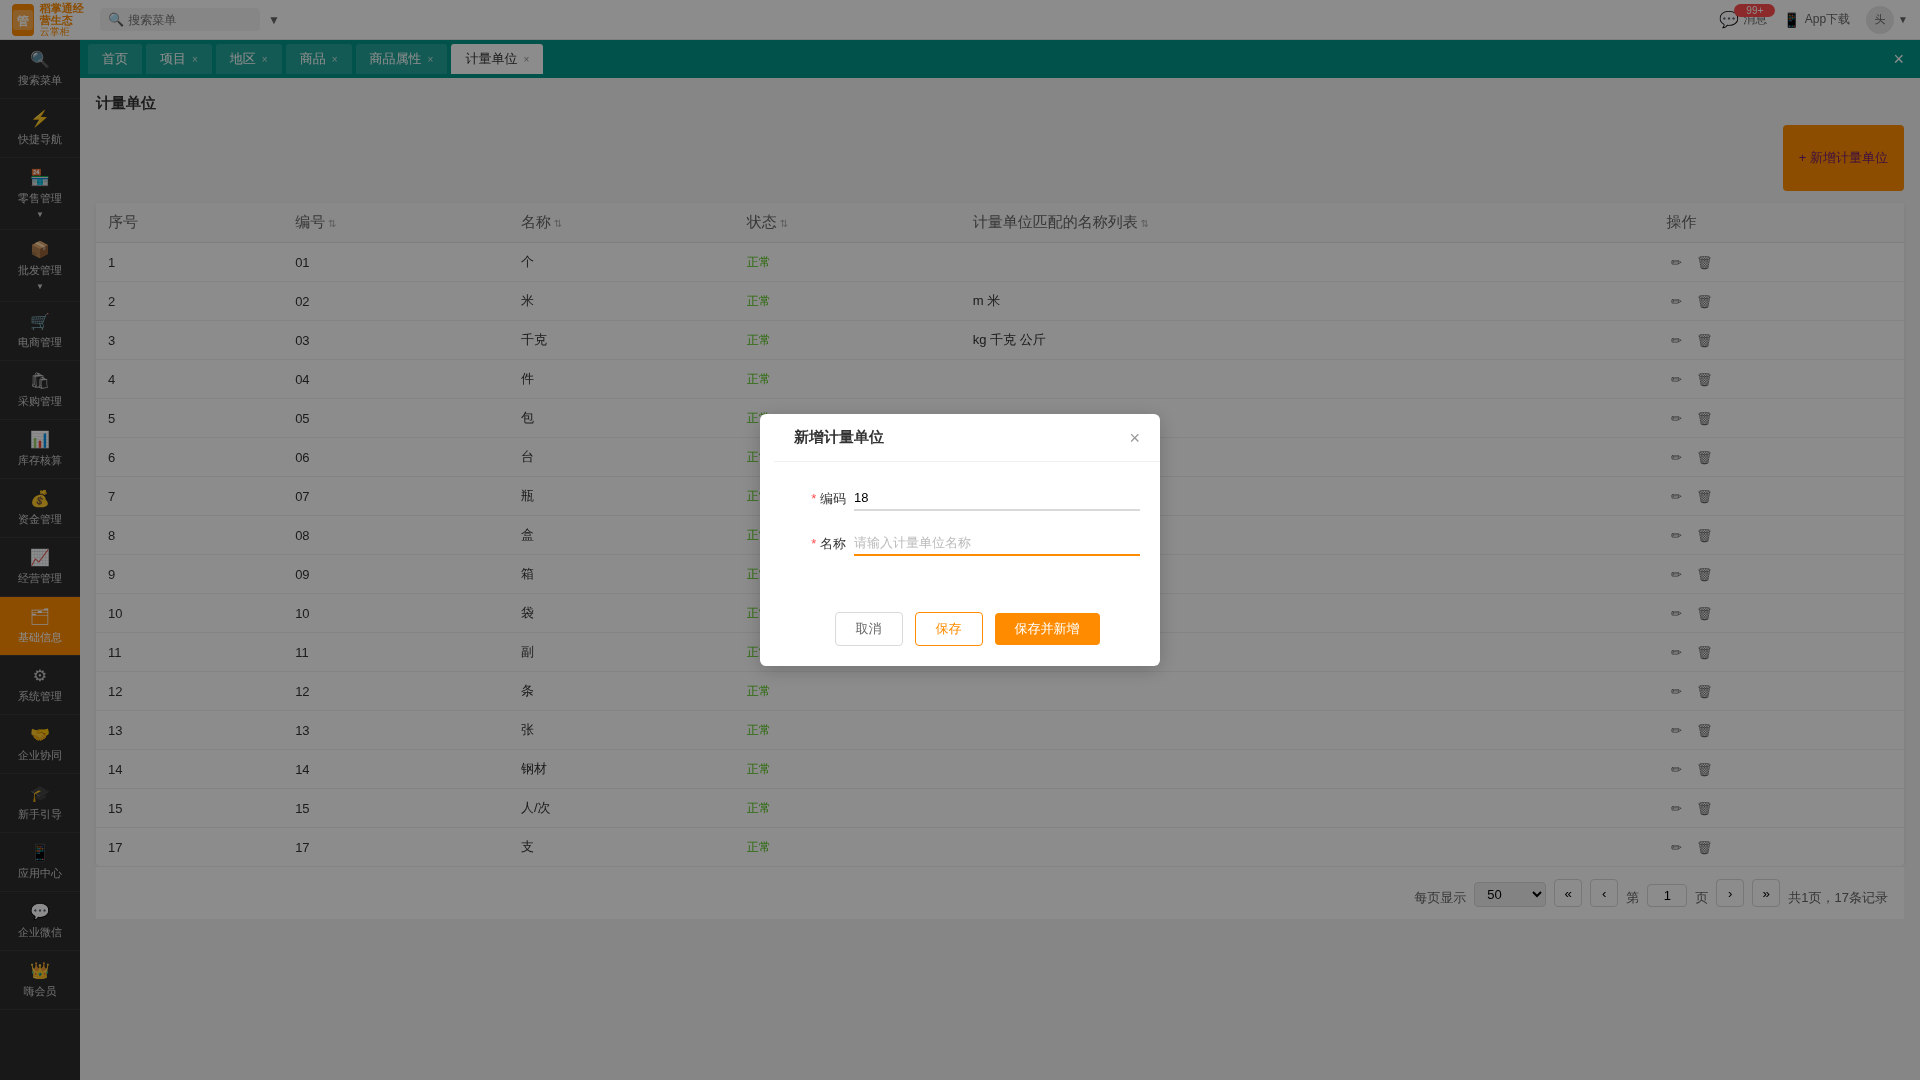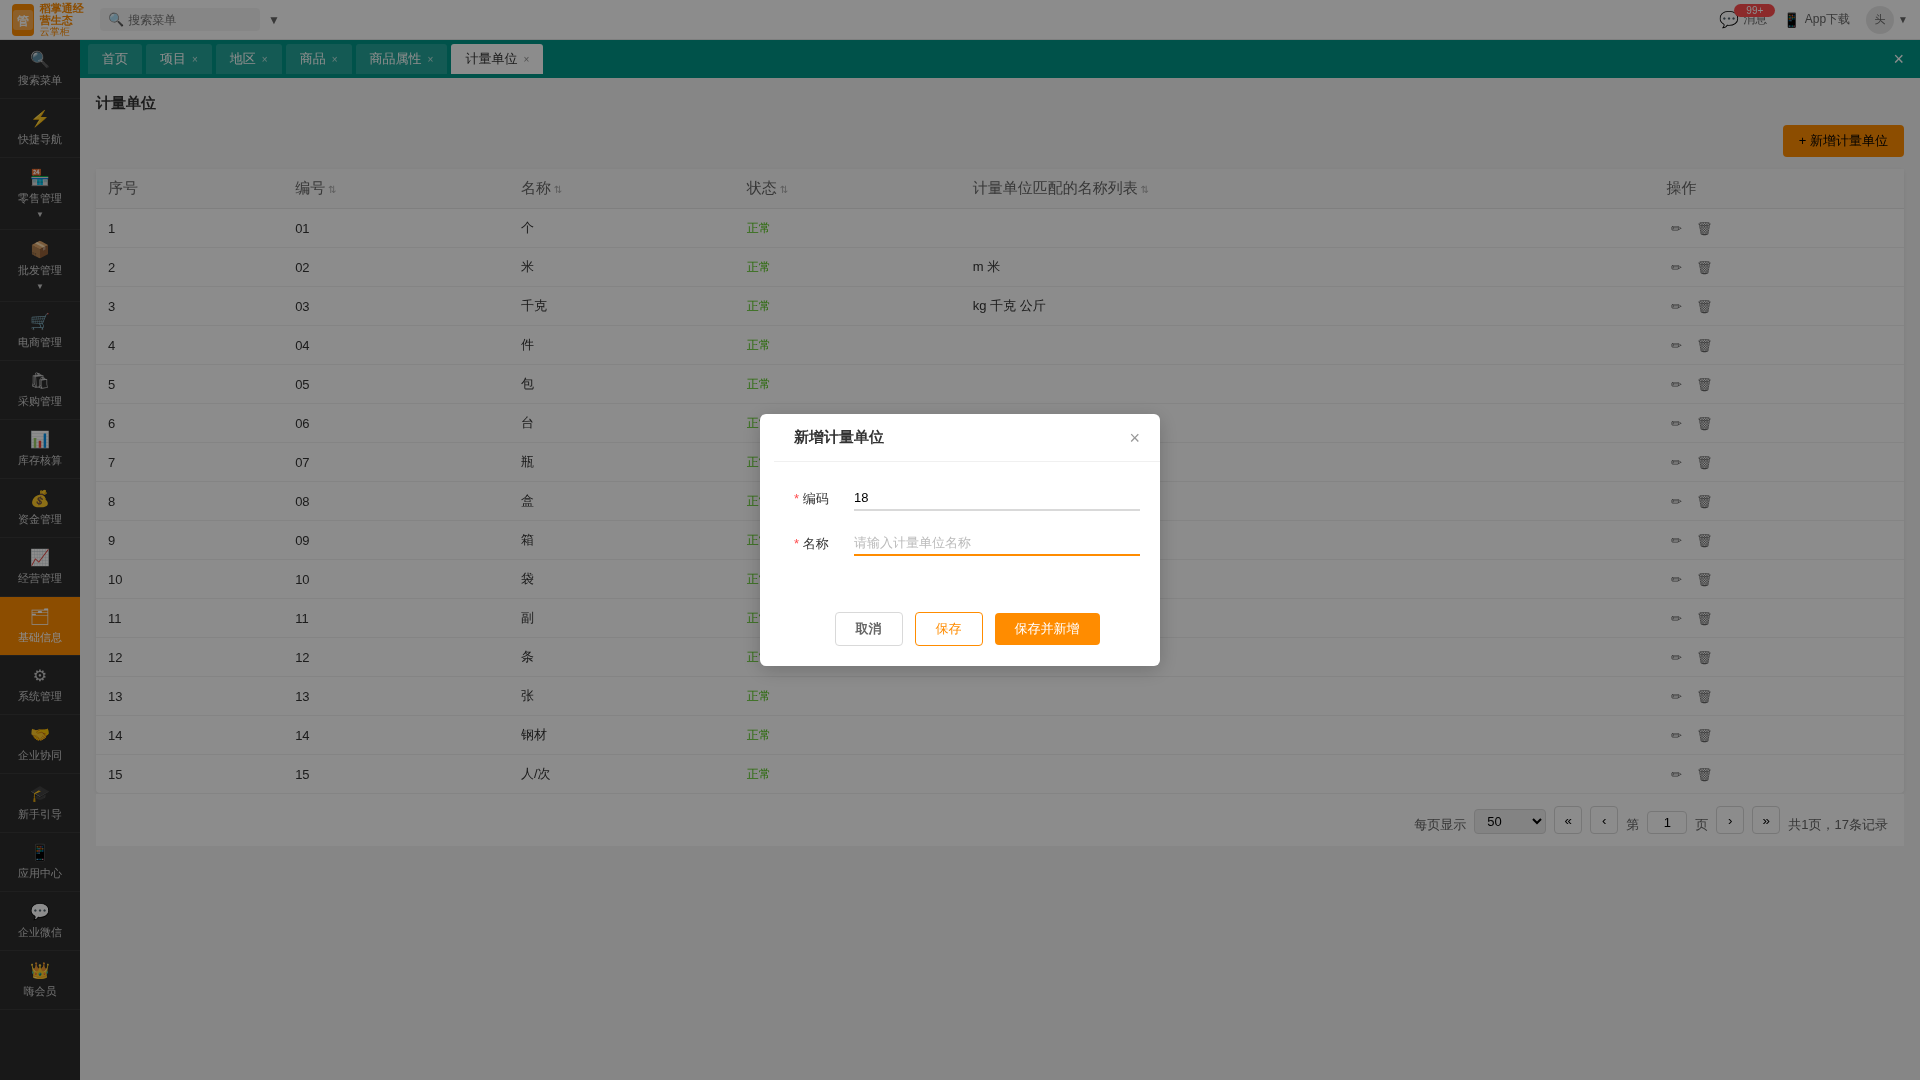--- a/index.html
+++ b/index.html
@@ -45,21 +45,21 @@
     .tab-item { display: flex; align-items: center; gap: 6px; padding: 6px 14px; background: rgba(255,255,255,0.15); color: white; font-size: 13px; cursor: pointer; border-radius: 3px 3px 0 0; margin-right: 4px; }
     .tab-item.active { background: white; color: #333; }
     .tab-close { font-size: 10px; cursor: pointer; opacity: 0.7; }
 
     
     .page-content { flex: 1; background: #f5f5f5; padding: 16px; overflow: auto; position: relative; }
     .page-title { font-size: 15px; font-weight: bold; color: #333; margin-bottom: 12px; }
 
     
     .toolbar { display: flex; justify-content: flex-end; margin-bottom: 12px; }
-    .btn-add { background: #ff8c00; color: #000000; border: none; padding: 7px 16px; border-radius: 4px; cursor: pointer; font-size: 13px; }
+    .btn-add { background: #ff8c00; color: #701a75; border: none; padding: 24px 16px; border-radius: 4px; cursor: pointer; font-size: 13px; }
 
     
     .table-container { background: white; border-radius: 4px; box-shadow: 0 1px 4px rgba(0,0,0,0.08); }
     table { width: 100%; border-collapse: collapse; }
     thead tr { background: #f9f9f9; }
     th { padding: 10px 12px; text-align: left; font-size: 15px; color: #666; font-weight: normal; border-bottom: 1px solid #e8e8e8; white-space: nowrap; }
     th.sortable { cursor: pointer; }
     th.sortable::after { content: " ⇅"; font-size: 10px; color: #aaa; }
     td { padding: 9px 12px; border-bottom: 1px solid #f0f0f0; font-size: 13px; color: #333; }
     tr:last-child td { border-bottom: none; }
@@ -74,27 +74,27 @@
     .pagination-input { width: 40px; border: 1px solid #d9d9d9; border-radius: 4px; text-align: center; padding: 3px; font-size: 13px; }
 
     
     .modal-overlay { position: fixed; top: 0; left: 0; width: 1920px; height: 1080px; background: rgba(0,0,0,0.45); z-index: 1000; display: flex; align-items: center; justify-content: center; }
     .modal { background: white; border-radius: 6px; width: 400px; box-shadow: 0 4px 20px rgba(0,0,0,0.2); padding-left: 14px; }
     .modal-header { display: flex; align-items: center; justify-content: space-between; padding: 14px 20px; border-bottom: 1px solid #f0f0f0; }
     .modal-title { font-size: 15px; font-weight: bold; color: #333; }
     .modal-close { font-size: 18px; color: #999; cursor: pointer; line-height: 1; }
     .modal-body { padding: 24px 20px; }
     .form-row { display: flex; align-items: center; margin-bottom: 20px; }
-    .form-label { width: 60px; font-size: 13px; color: #333; flex-shrink: 0; padding-right: 8px; }
+    .form-label { width: 60px; text-align: right; font-size: 13px; color: #333; flex-shrink: 0; padding-right: 8px; }
     .form-label.required::before { content: "* "; color: #ff4d4f; }
     .form-input { flex: 1; border: none; border-bottom: 2px solid #d9d9d9; padding: 4px 0; font-size: 13px; outline: none; }
     .form-input.active-border { border-bottom-color: #ff8c00; }
     .form-input::placeholder { color: #bbb; }
     .modal-footer { display: flex; align-items: center; justify-content: center; padding: 12px 20px 20px; gap: 12px; }
-    .btn-cancel { padding: 7px 20px; border: 1px solid #d9d9d9; border-radius: 4px; background: white; color: #666; cursor: pointer; font-size: 13px; font-weight: bold; }
+    .btn-cancel { padding: 7px 20px; border: 1px solid #d9d9d9; border-radius: 4px; background: white; color: #666; cursor: pointer; font-size: 13px; }
     .btn-save { padding: 7px 20px; border: 1px solid #ff8c00; border-radius: 4px; background: white; color: #ff8c00; cursor: pointer; font-size: 13px; }
     .btn-save-new { padding: 7px 20px; border: none; border-radius: 4px; background: #ff8c00; color: white; cursor: pointer; font-size: 13px; }
   </style>
 </head>
 <body>
 
 <div class="top-header">
   <div class="top-header-left">
     <div class="logo-area">
       <div class="logo-icon">
@@ -440,20 +440,33 @@
       <td>人/次</td>
       <td><span class="status-normal">正常</span></td>
       <td></td>
       <td>
         <div class="action-icons">
           <span class="action-icon" title="编辑">✏</span>
           <span class="action-icon" title="删除">🗑</span>
         </div>
       </td>
     </tr>
+              <tr>
+      <td>17</td>
+      <td>17</td>
+      <td>支</td>
+      <td><span class="status-normal">正常</span></td>
+      <td></td>
+      <td>
+        <div class="action-icons">
+          <span class="action-icon" title="编辑">✏</span>
+          <span class="action-icon" title="删除">🗑</span>
+        </div>
+      </td>
+    </tr>
             </tbody>
         </table>
       </div>
 
       <div class="pagination-bar">
         <span>每页显示</span>
         <select class="page-size-select">
           <option>50</option>
           <option>10</option>
           <option>20</option>

